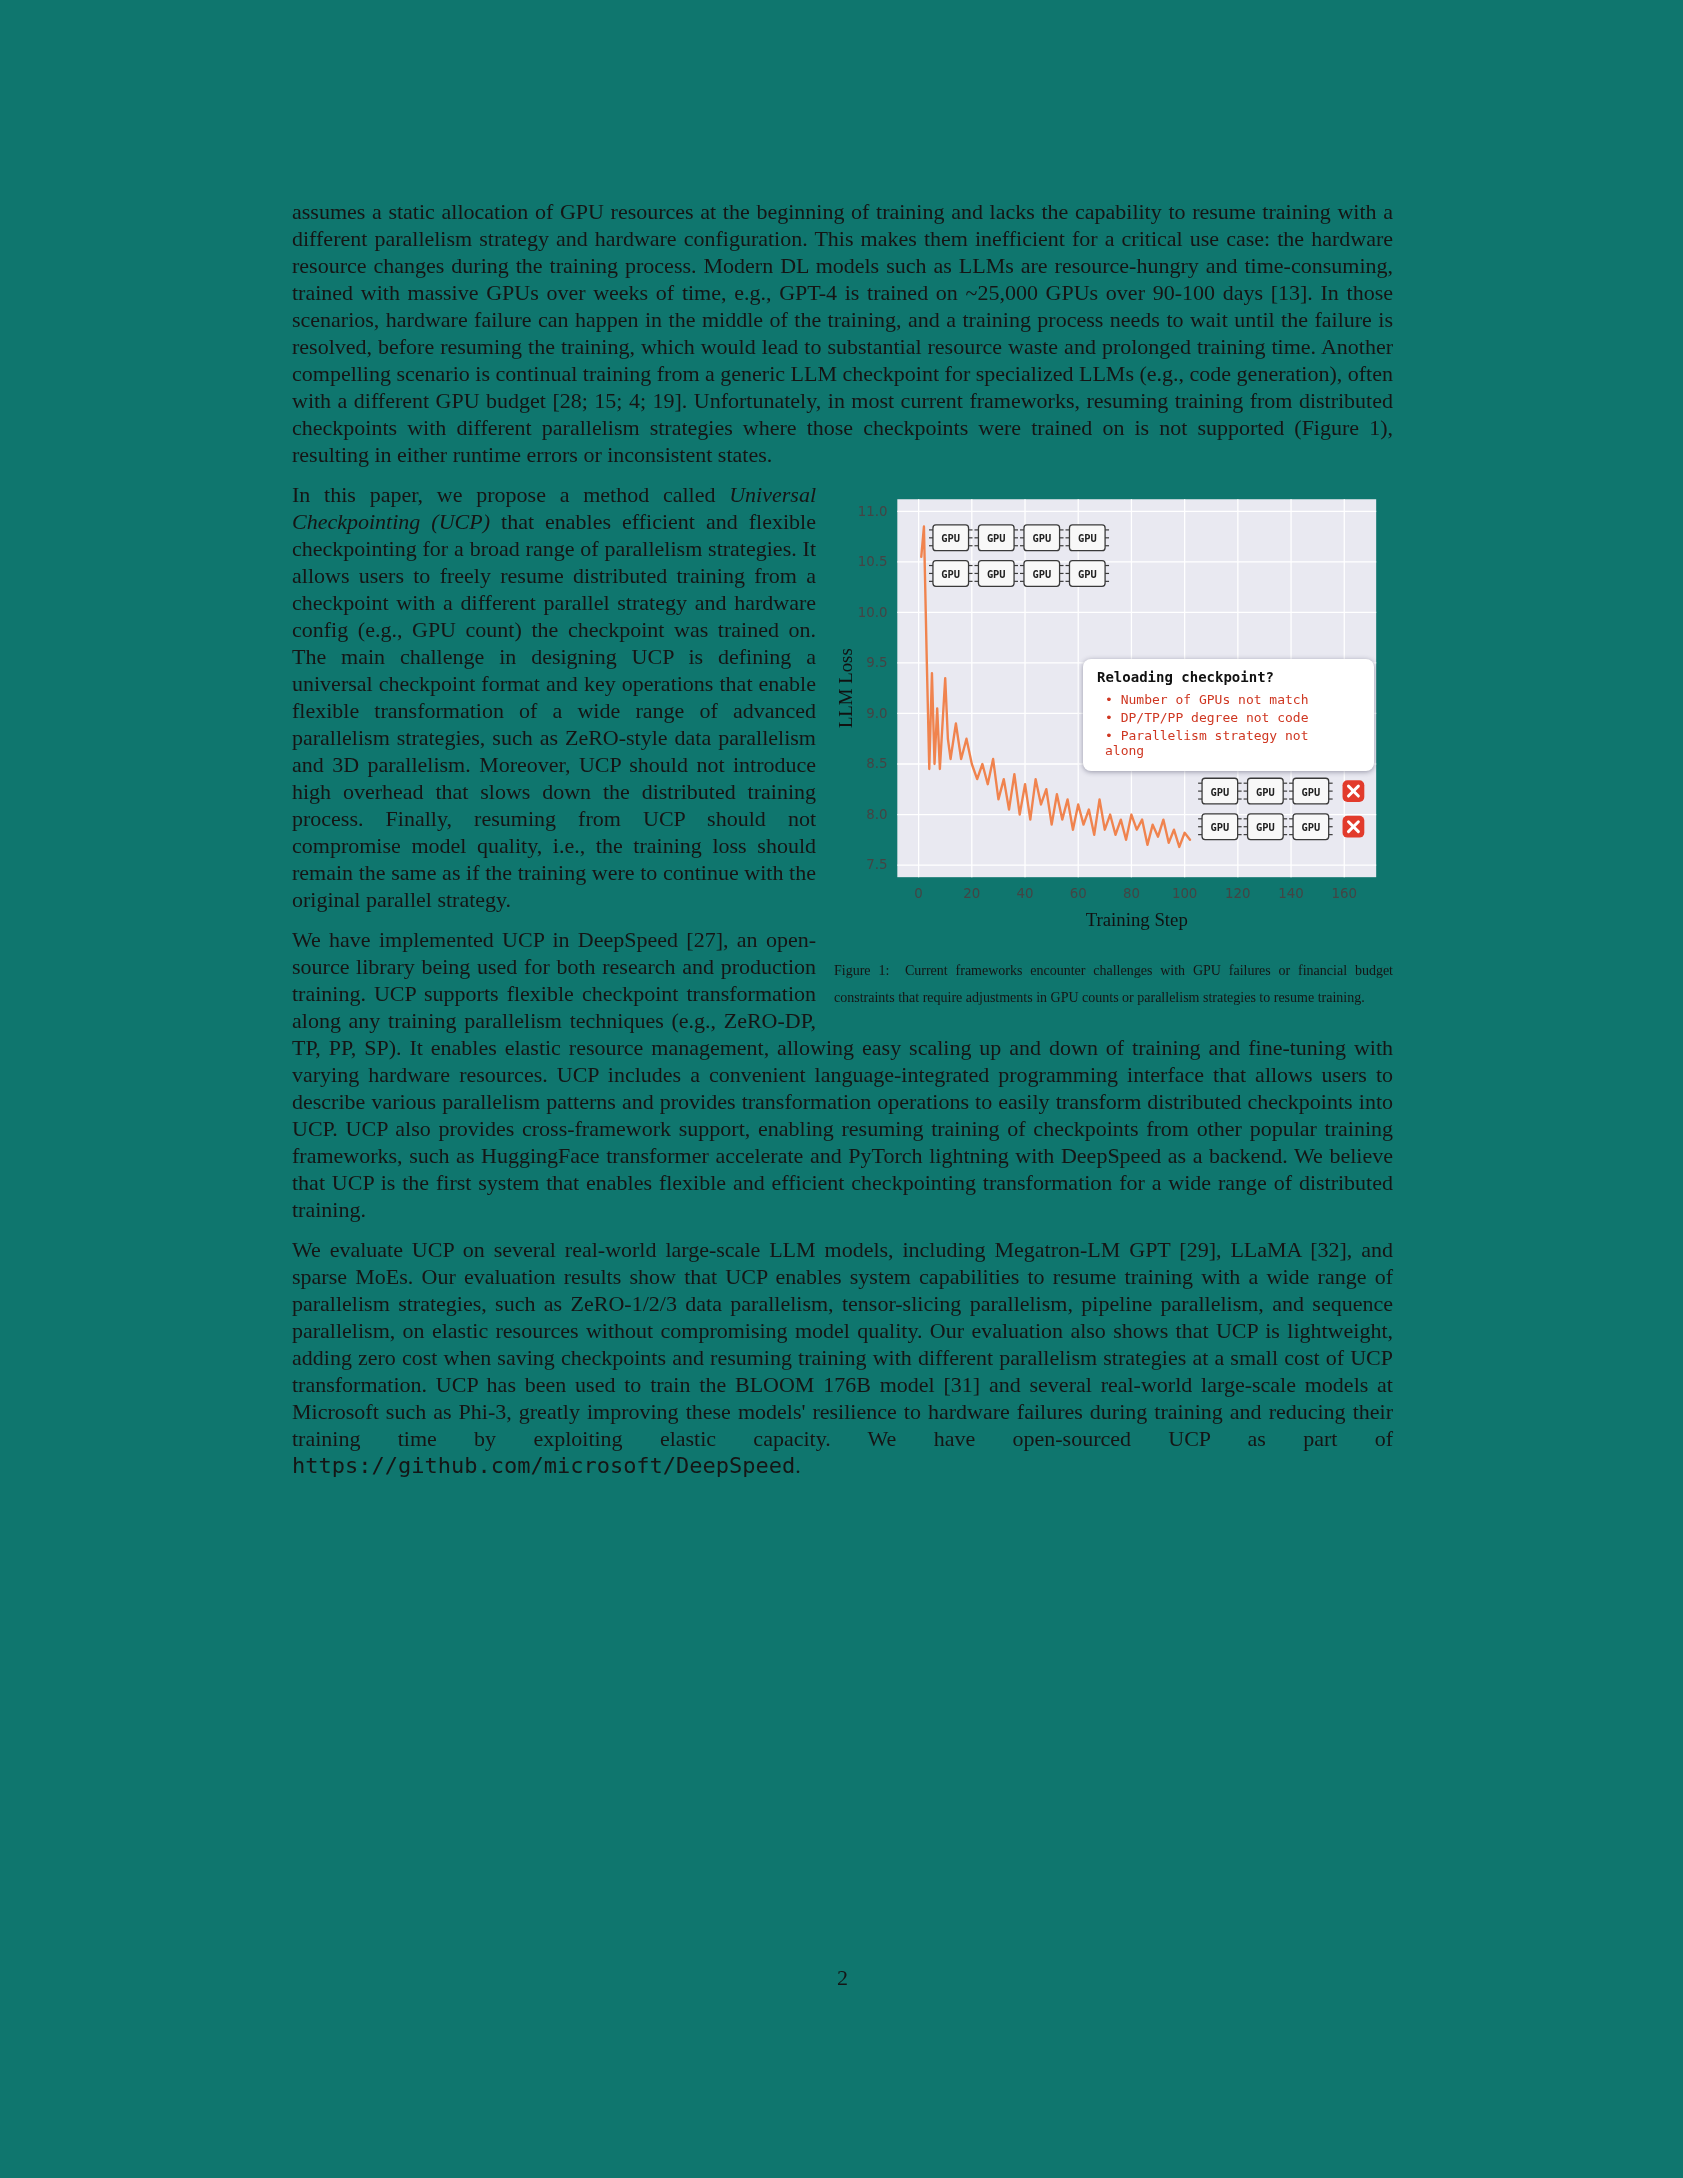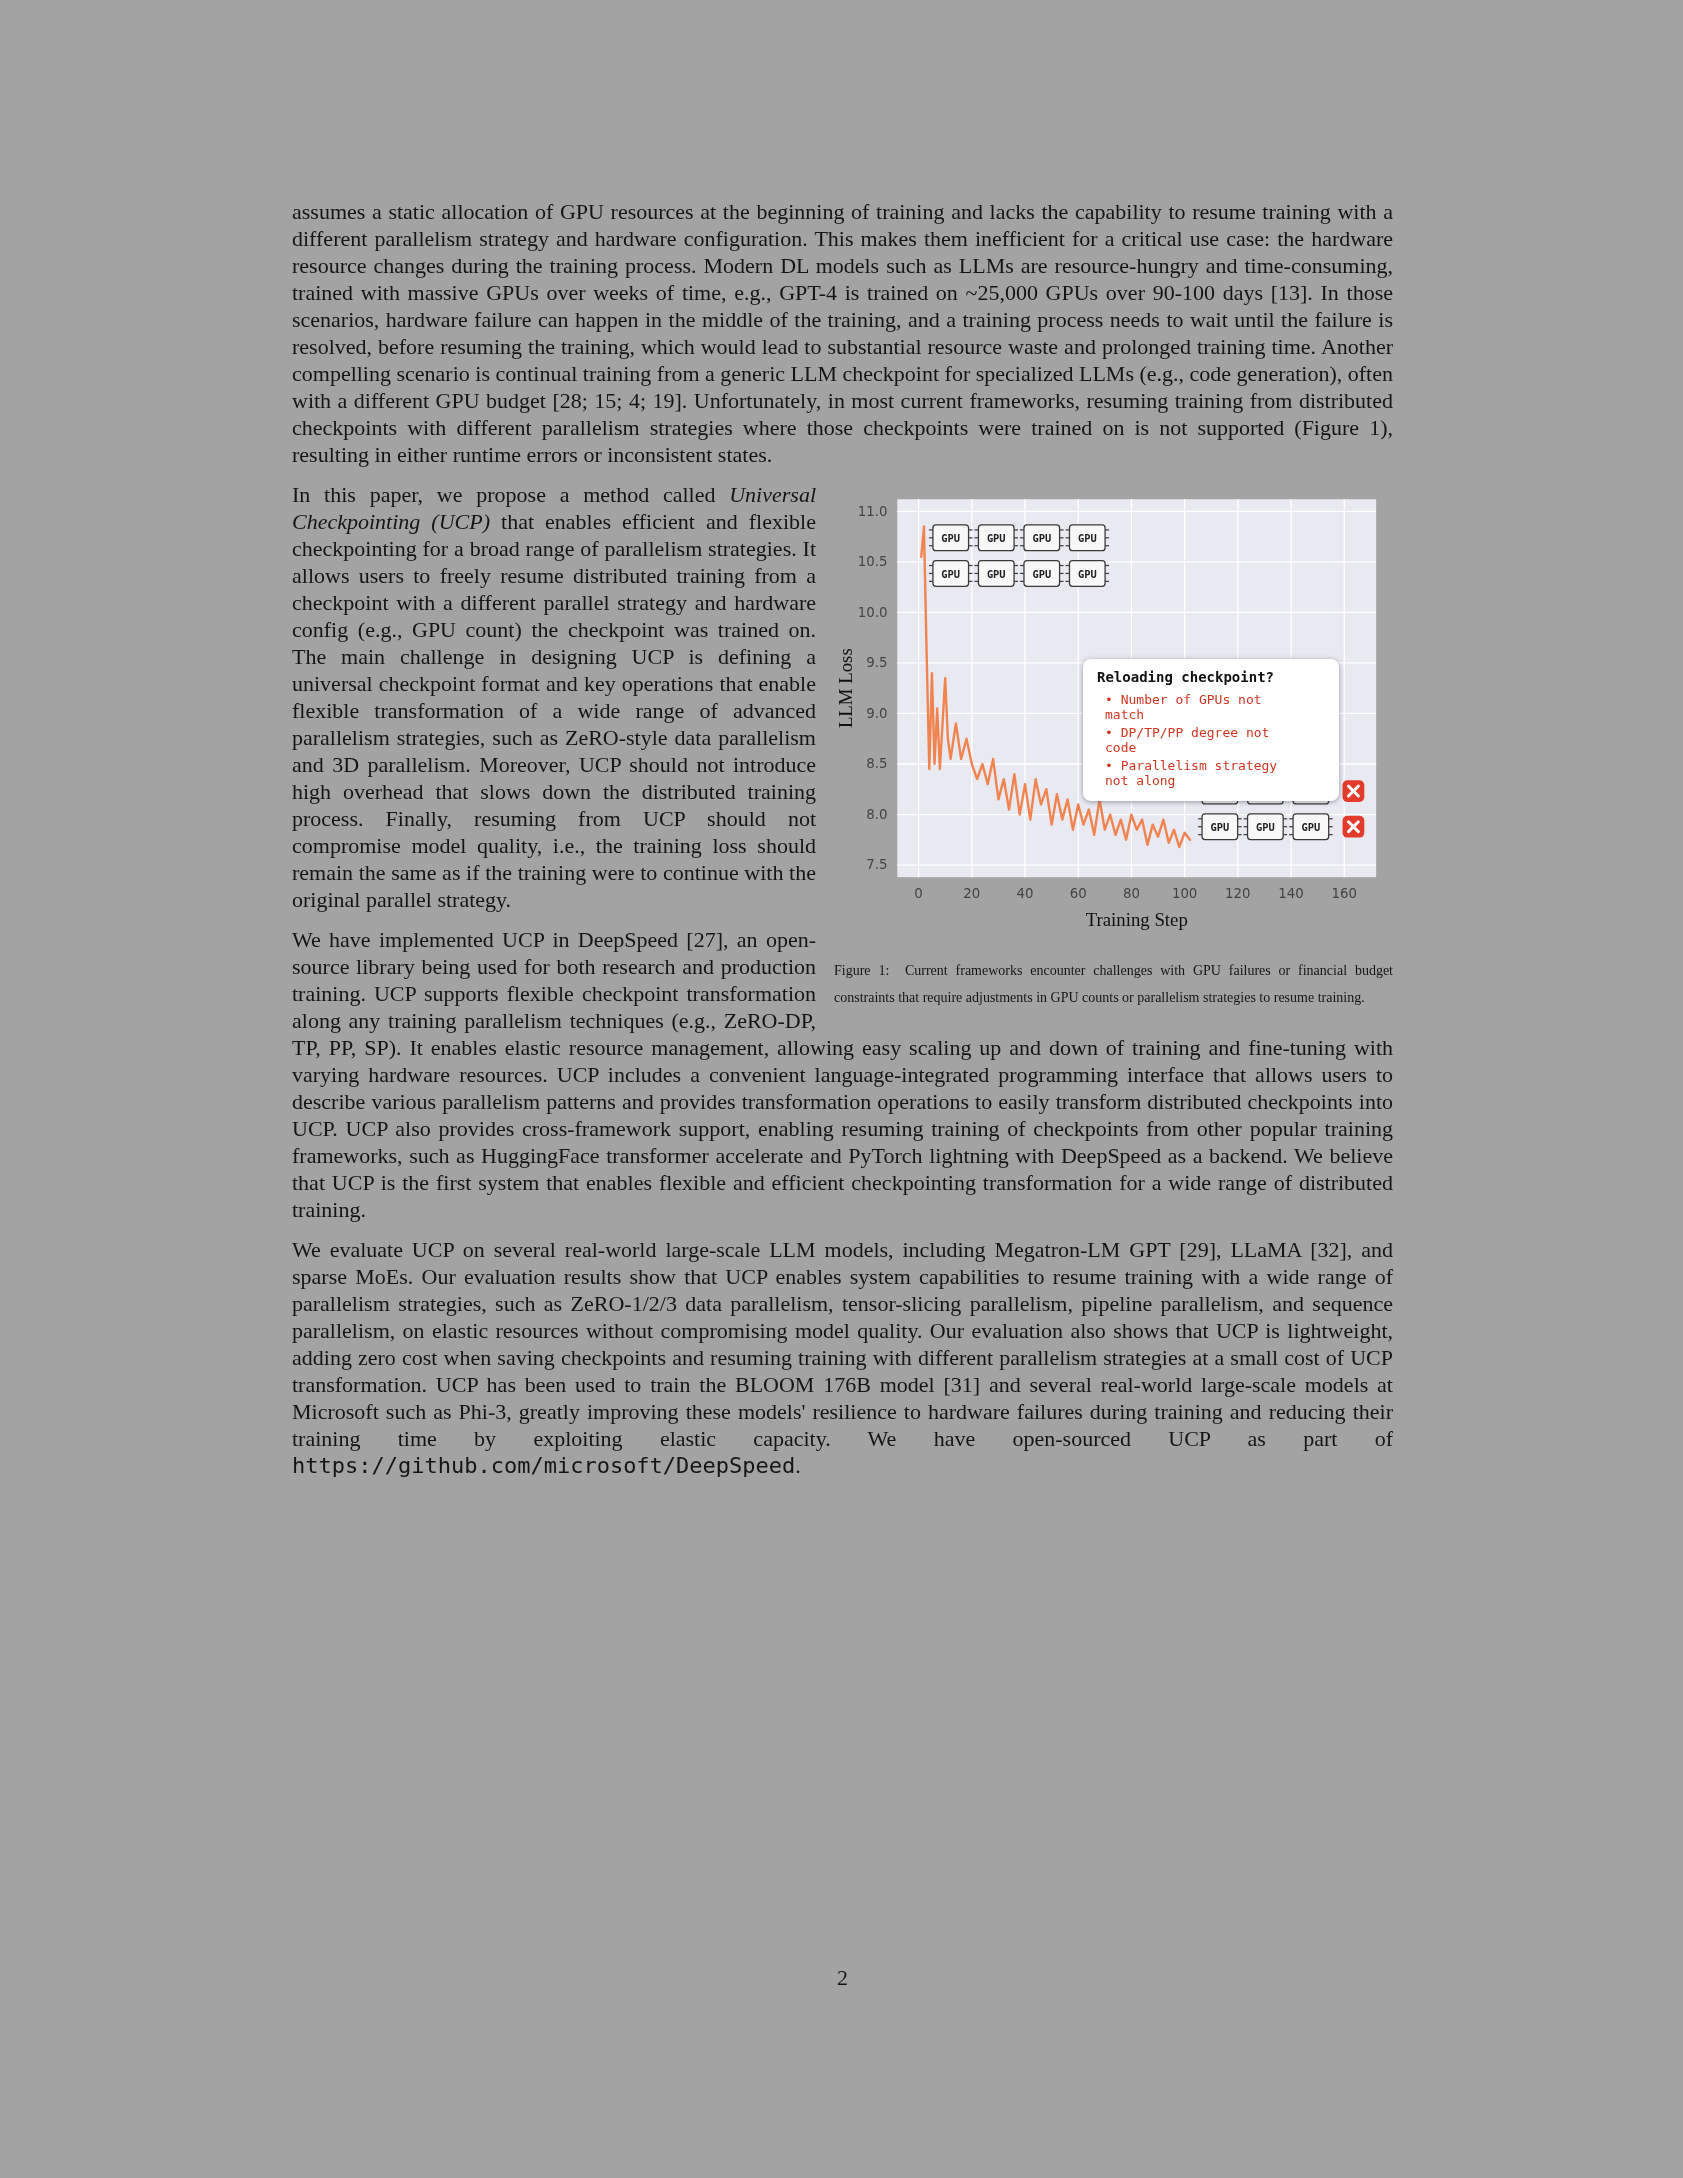--- a/index.html
+++ b/index.html
@@ -2,21 +2,21 @@
 <html><head>
 <meta charset="utf-8">
 <style>
   * { box-sizing: border-box; }
   html,body { margin:0; padding:0; background:#888; }
   .page {
     position: relative;
     width: 1683px;
     height: 2178px;
     margin: 0 auto;
-    background: #a3a3a3;
+    background: #0f766e;
     font-family: "Liberation Serif", serif;
     color: #151515;
   }
   .content {
     position: absolute;
     left: 292px;
     top: 198px;
     width: 1101px;
   }
   .content p {
@@ -42,21 +42,21 @@
     height: 446px;
   }
   .chart-wrap svg { display:block; }
   .tick  { font: 13.5px "DejaVu Sans", sans-serif; fill:#444444; }
   .axis-label { font: 19px "Liberation Serif", serif; fill:#111111; }
   .chip-label { font: bold 10.5px "DejaVu Sans Mono", monospace; fill:#222222; }
   .callout {
     position: absolute;
     left: 249px;
     top: 174px;
-    width: 256px;
+    width: 291px;
     background: #ffffff;
     border-radius: 8px;
     box-shadow: 0 1px 5px rgba(50,50,80,0.45);
     padding: 10px 24px 10px 14px;
   }
   .callout-title {
     font: bold 14px "DejaVu Sans Mono", monospace;
     color: #111111;
     margin-bottom: 7px;
   }

